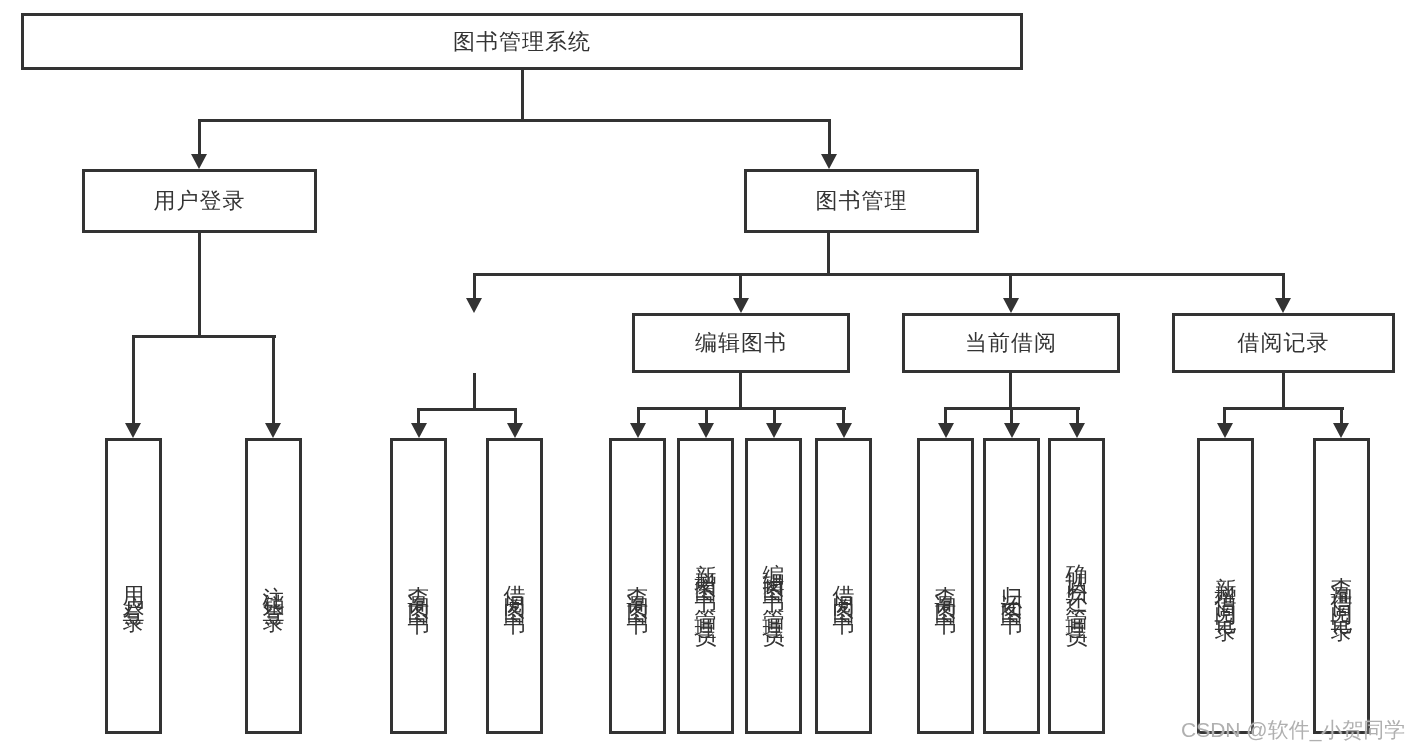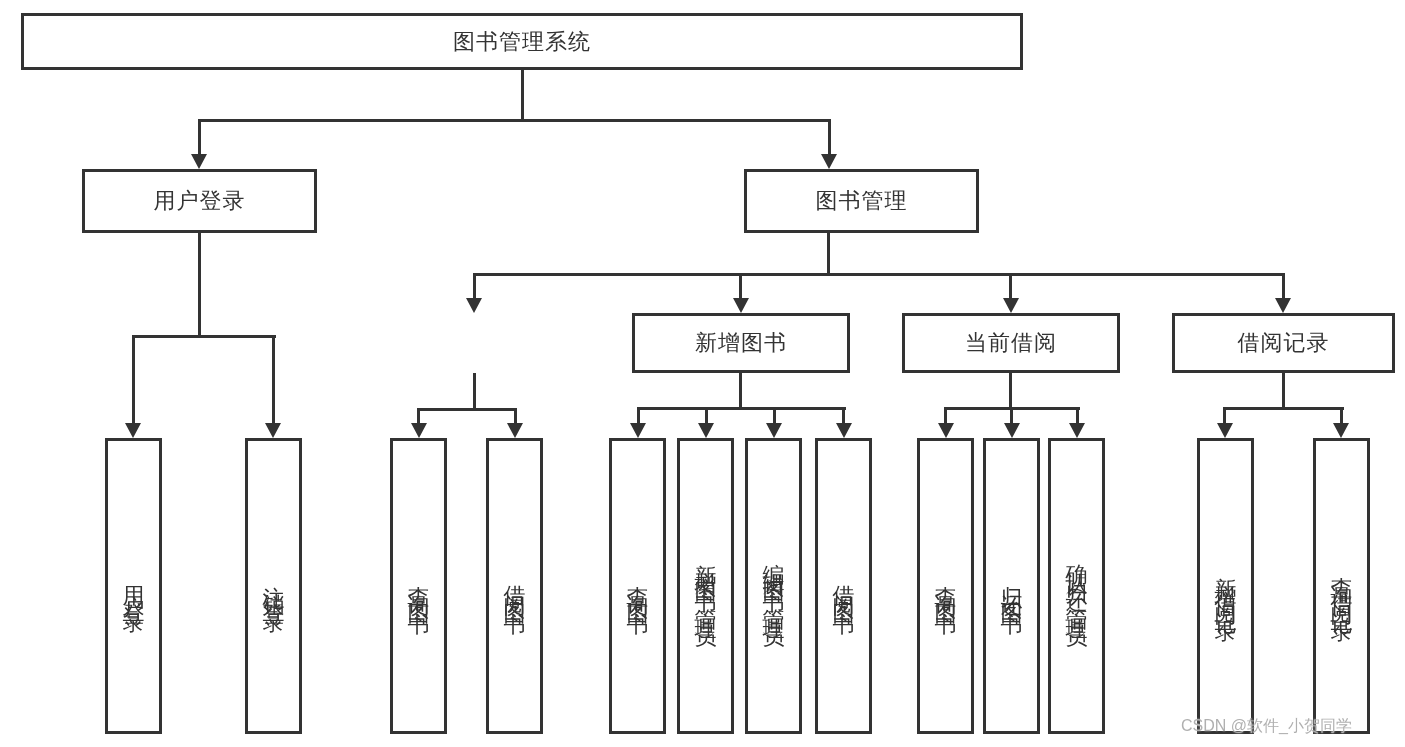--- a/index.html
+++ b/index.html
@@ -22,21 +22,21 @@
   }
   .vl{position:absolute;width:3px;background:var(--line);}
   .hl{position:absolute;height:3px;background:var(--line);}
   .ah{
     position:absolute;width:0;height:0;
     border-left:8px solid transparent;border-right:8px solid transparent;
     border-top:15px solid var(--line);
   }
   .watermark{
     position:absolute;left:1181px;top:716px;z-index:5;
-    font-size:16px;color:var(--watermark);white-space:nowrap;
+    font-size:21px;color:var(--watermark);white-space:nowrap;
     text-shadow:0 0 2px rgba(255,255,255,.8);
   }
 </style>
 </head>
 <body>
 
 <div class="stage">
 
   <div class="vl" style="left:521px;top:70px;height:49px"></div>
   <div class="hl" style="left:198px;top:119px;width:633px"></div>
@@ -102,21 +102,21 @@
   </div>
 
   <div class="node hbox" style="left:82px;top:169px;width:235px;height:64px">
     <span class="lbl">用户登录</span>
   </div>
   <div class="node hbox" style="left:744px;top:169px;width:235px;height:64px">
     <span class="lbl">图书管理</span>
   </div>
 
   <div class="node hbox" style="left:632px;top:313px;width:218px;height:60px">
-    <span class="lbl">新增图书</span>
+    <span class="lbl">编辑图书</span>
   </div>
   <div class="node hbox" style="left:902px;top:313px;width:218px;height:60px">
     <span class="lbl">当前借阅</span>
   </div>
   <div class="node hbox" style="left:1172px;top:313px;width:223px;height:60px">
     <span class="lbl">借阅记录</span>
   </div>
 
   <div class="node vbox" style="left:105px;top:438px">
     <span class="lbl">用户登录</span>

